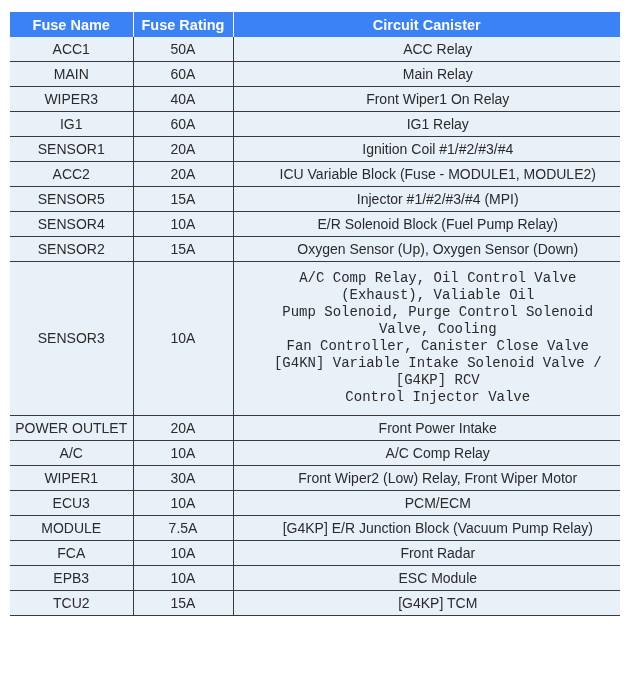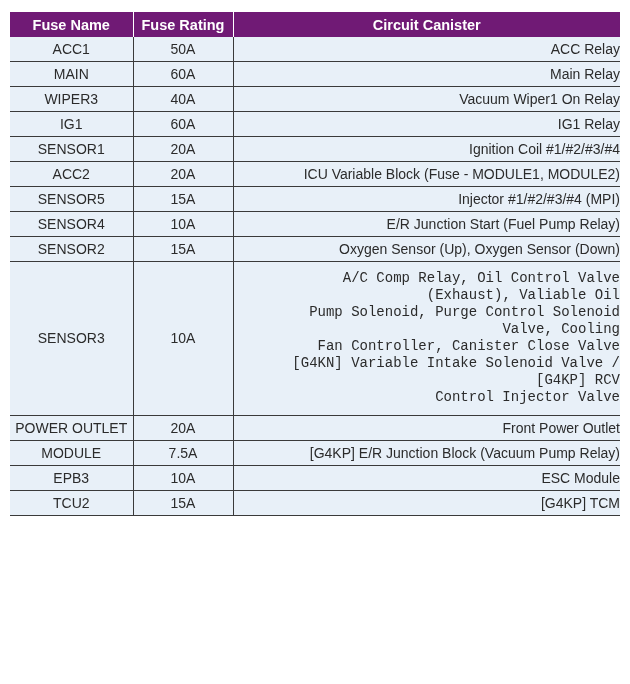--- a/index.html
+++ b/index.html
@@ -1,27 +1,27 @@
 <!DOCTYPE html>
 <html><head>
 <meta charset="utf-8">
 <style>
   html, body { margin:0; padding:0; background:#ffffff; }
   body { width:630px; height:684px; position:relative; overflow:hidden;
          font-family:"Liberation Sans", "DejaVu Sans", sans-serif; color:#2b2b2b; }
   table { position:absolute; left:10px; top:12px; width:610px; border-collapse:collapse; table-layout:fixed; }
   col.c1 { width:123px; } col.c2 { width:100px; } col.c3 { width:387px; }
-  th { background:#701a75; color:#ffffff; font-weight:bold; font-size:14.5px; height:25px; padding:0;
+  th { background:#3b82f6; color:#ffffff; font-weight:bold; font-size:14.5px; height:25px; padding:0;
        text-align:center; border-left:1px solid #ffffff; }
   th:first-child { border-left:none; }
   td { background:#e8f0f8; font-size:14px; height:24px; padding:0; border-bottom:1.5px solid #3a3a3a;
        border-left:1px solid #3a3a3a; line-height:17px; }
   td:first-child { border-left:none;margin-top:15px; }
   td.center { text-align:center; }
-  td.left { text-align:right; padding-left:22px; }
+  td.left { text-align:center; padding-left:22px; }
   td.multi { padding-top:8px; padding-bottom:9px;font-family:Liberation Mono, monospace; }
 </style>
 </head>
 <body>
 
 <table>
   <colgroup>
       <col class="c1">
       <col class="c2">
       <col class="c3">
@@ -45,21 +45,21 @@
         <td class="center">MAIN</td>
         <td class="center">60A</td>
         <td class="left">
           <div>Main Relay</div>
         </td>
       </tr>
       <tr>
         <td class="center">WIPER3</td>
         <td class="center">40A</td>
         <td class="left">
-          <div>Vacuum Wiper1 On Relay</div>
+          <div>Front Wiper1 On Relay</div>
         </td>
       </tr>
       <tr>
         <td class="center">IG1</td>
         <td class="center">60A</td>
         <td class="left">
           <div>IG1 Relay</div>
         </td>
       </tr>
       <tr>
@@ -80,21 +80,21 @@
         <td class="center">SENSOR5</td>
         <td class="center">15A</td>
         <td class="left">
           <div>Injector #1/#2/#3/#4 (MPI)</div>
         </td>
       </tr>
       <tr>
         <td class="center">SENSOR4</td>
         <td class="center">10A</td>
         <td class="left">
-          <div>E/R Junction Start (Fuel Pump Relay)</div>
+          <div>E/R Solenoid Block (Fuel Pump Relay)</div>
         </td>
       </tr>
       <tr>
         <td class="center">SENSOR2</td>
         <td class="center">15A</td>
         <td class="left">
           <div>Oxygen Sensor (Up), Oxygen Sensor (Down)</div>
         </td>
       </tr>
       <tr>
@@ -105,28 +105,56 @@
           <div>Pump Solenoid, Purge Control Solenoid Valve, Cooling</div>
           <div>Fan Controller, Canister Close Valve</div>
           <div>[G4KN] Variable Intake Solenoid Valve / [G4KP] RCV</div>
           <div>Control Injector Valve</div>
         </td>
       </tr>
       <tr>
         <td class="center">POWER OUTLET</td>
         <td class="center">20A</td>
         <td class="left">
-          <div>Front Power Outlet</div>
+          <div>Front Power Intake</div>
+        </td>
+      </tr>
+      <tr>
+        <td class="center">A/C</td>
+        <td class="center">10A</td>
+        <td class="left">
+          <div>A/C Comp Relay</div>
+        </td>
+      </tr>
+      <tr>
+        <td class="center">WIPER1</td>
+        <td class="center">30A</td>
+        <td class="left">
+          <div>Front Wiper2 (Low) Relay, Front Wiper Motor</div>
+        </td>
+      </tr>
+      <tr>
+        <td class="center">ECU3</td>
+        <td class="center">10A</td>
+        <td class="left">
+          <div>PCM/ECM</div>
         </td>
       </tr>
       <tr>
         <td class="center">MODULE</td>
         <td class="center">7.5A</td>
         <td class="left">
           <div>[G4KP] E/R Junction Block (Vacuum Pump Relay)</div>
+        </td>
+      </tr>
+      <tr>
+        <td class="center">FCA</td>
+        <td class="center">10A</td>
+        <td class="left">
+          <div>Front Radar</div>
         </td>
       </tr>
       <tr>
         <td class="center">EPB3</td>
         <td class="center">10A</td>
         <td class="left">
           <div>ESC Module</div>
         </td>
       </tr>
       <tr>

